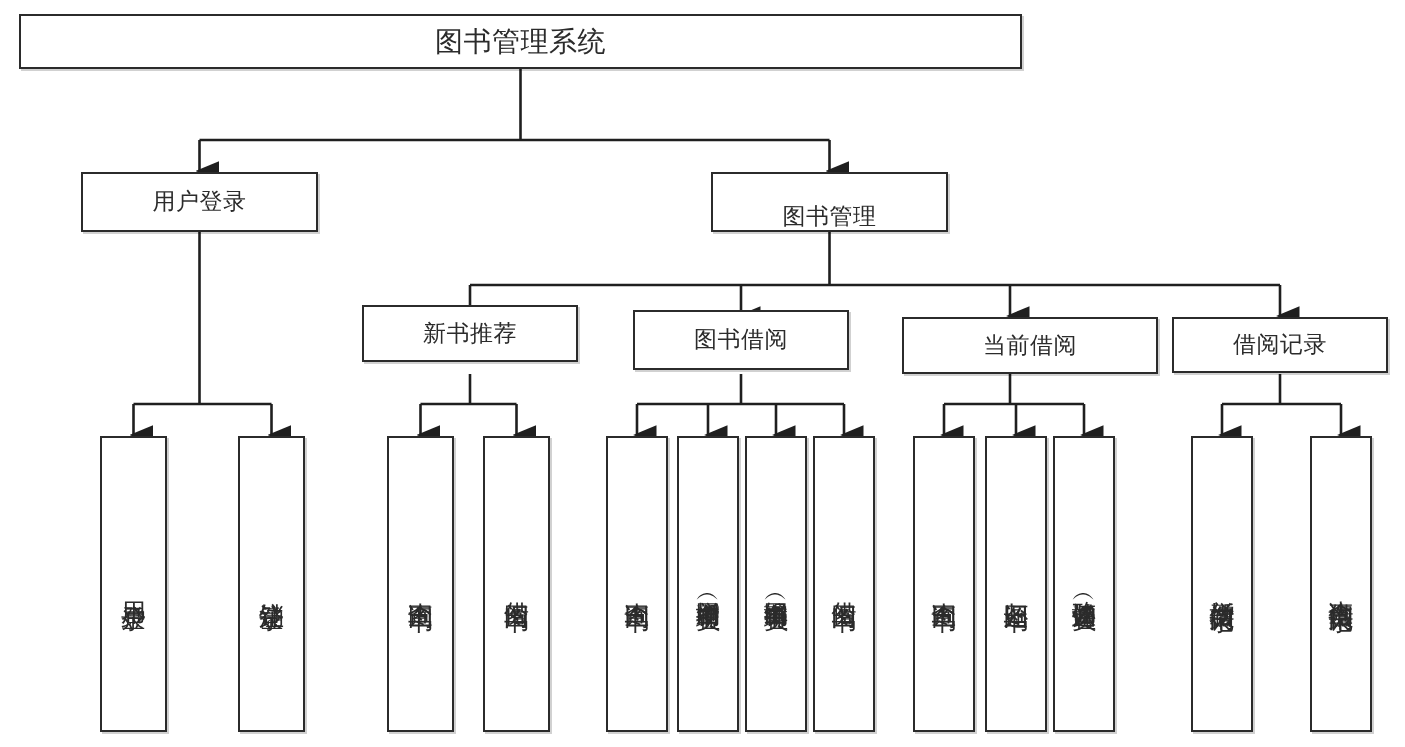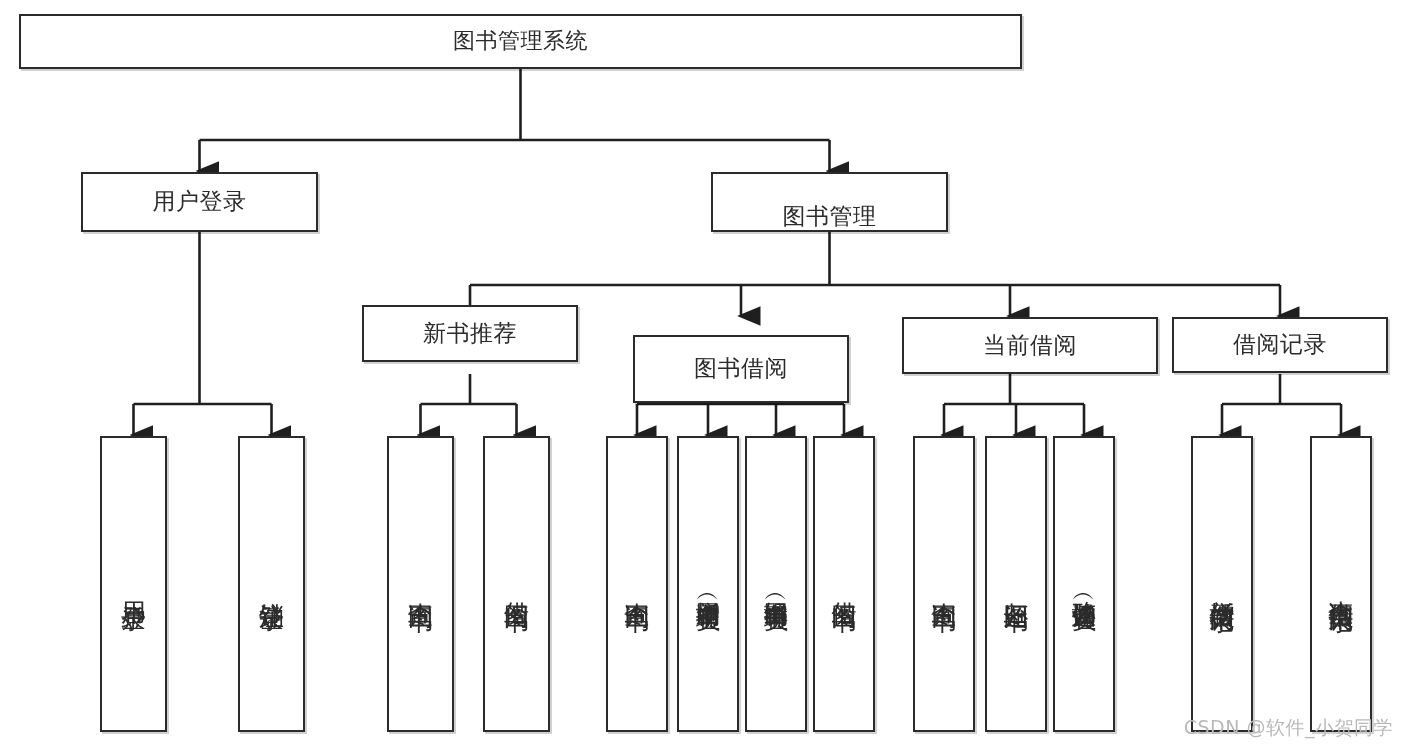--- a/index.html
+++ b/index.html
@@ -40,21 +40,21 @@
     color: #2b2b2b;
     line-height: 1.12;
     text-align: center;
     white-space: pre;
   }
   .node.horiz .label {
     font-size: 23px;
     letter-spacing: 0.5px;
   }
   .node.root .label {
-    font-size: 22px;
+    font-size: 28px;
     text-align: right;
   }
   .node.vert {
     align-items: center;
     justify-content: center;
     padding-top: 4px;
   }
   .node.vert .label {
     writing-mode: vertical-rl;
     text-orientation: upright;
@@ -133,21 +133,21 @@
       </div>
       <div class="node horiz" style="left: 81px; top: 172px; width: 237px; height: 60px;">
         <span class="label">用户登录</span>
       </div>
       <div class="node horiz" style="left: 711px; top: 172px; width: 237px; height: 60px; align-items: flex-end;">
         <span class="label">图书管理</span>
       </div>
       <div class="node horiz" style="left: 362px; top: 305px; width: 216px; height: 57px; justify-content: center;">
         <span class="label">新书推荐</span>
       </div>
-      <div class="node horiz" style="left: 633px; top: 335px; width: 216px; height: 68px; justify-content: center;">
+      <div class="node horiz" style="left: 633px; top: 310px; width: 216px; height: 60px; justify-content: center;">
         <span class="label">图书借阅</span>
       </div>
       <div class="node horiz" style="left: 902px; top: 317px; width: 256px; height: 57px;">
         <span class="label">当前借阅</span>
       </div>
       <div class="node horiz" style="left: 1172px; top: 317px; width: 216px; height: 56px;">
         <span class="label">借阅记录</span>
       </div>
       <div class="node vert" style="left: 100px; top: 436px; width: 67px; height: 296px;">
         <span class="label">用户登录</span>
@@ -183,14 +183,13 @@
         <span class="label">确认归还（管理员）</span>
       </div>
       <div class="node vert" style="left: 1191px; top: 436px; width: 62px; height: 296px;">
         <span class="label">新增借阅记录</span>
       </div>
       <div class="node vert" style="left: 1310px; top: 436px; width: 62px; height: 296px;">
         <span class="label">查询借阅记录</span>
       </div>
     </div>
 
-  <div id="watermark">CSDN @软件_小贺同学</div>
 </div>
 
 </body></html>

